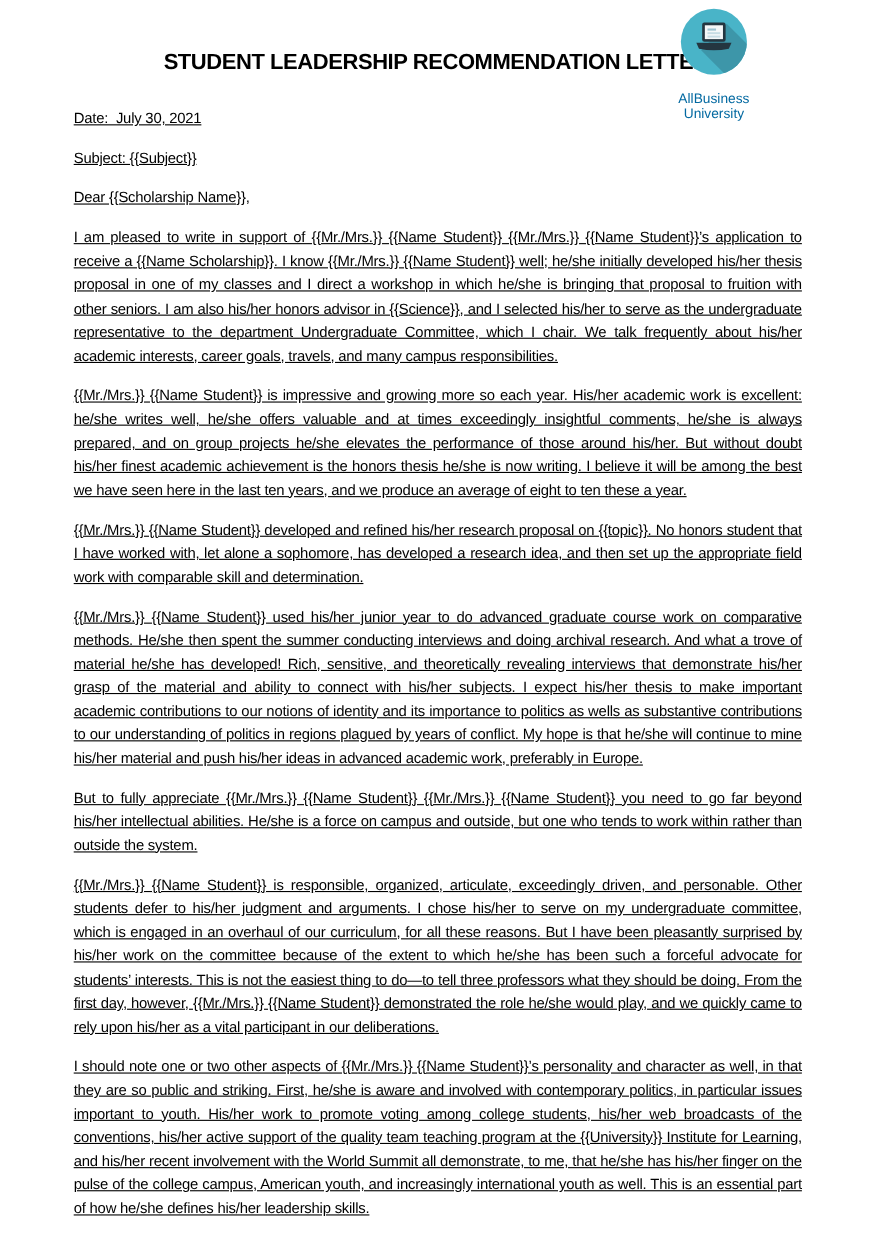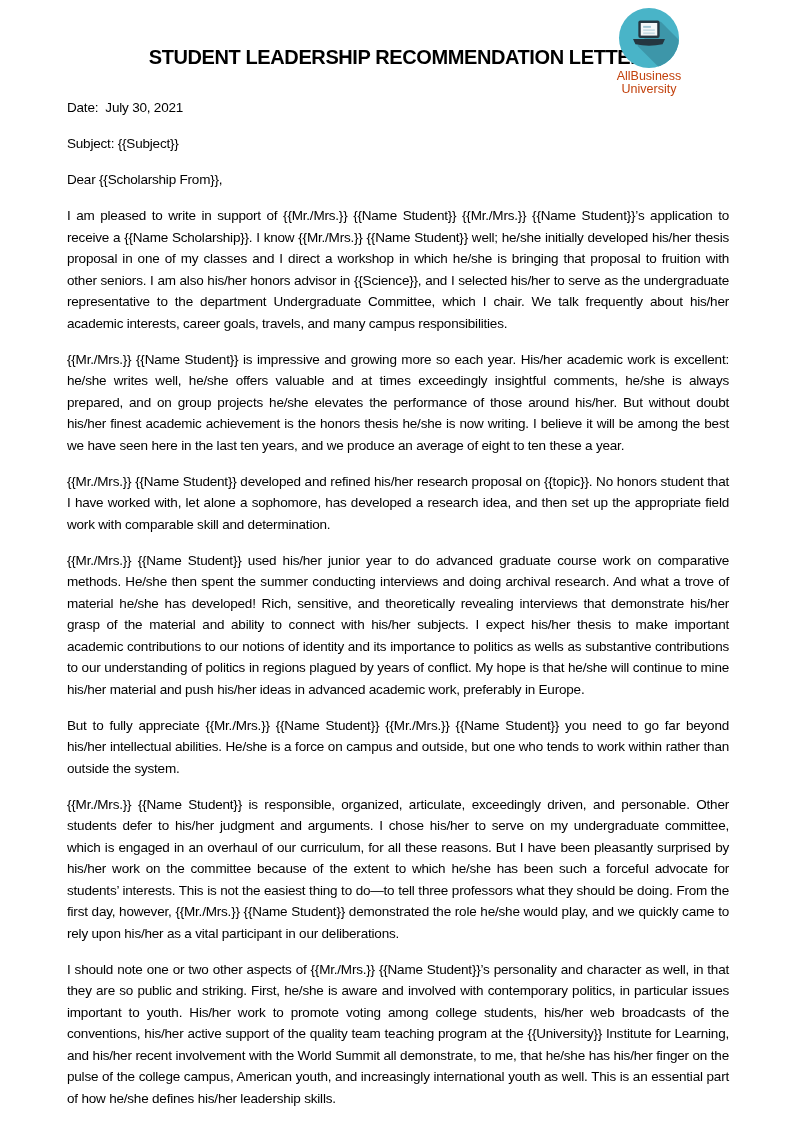--- a/index.html
+++ b/index.html
@@ -25,33 +25,33 @@
   }
   .brand-logo {
     position: absolute;
     top: 7px;
     right: 106px;
     width: 76px;
     text-align: center;
   }
   .brand-logo svg { display: block; margin: 0 auto; }
   .brand-name {
-    margin-top: 1px;
+    margin-top: 15px;
     font-size: 12.5px;
     line-height: 13px;
-    color: #c2410c;
+    color: #0369a1;
   }
   .letter-body {
     margin: 0 64px 0 67px;
     font-size: 13.5px;
     letter-spacing: -0.2px;
     line-height: 21.5px;
     text-align: justify;
   }
-  .letter-body p { margin: 0 0 14.5px 0; }
+  .letter-body p { margin: 0 0 14.5px 0; text-decoration: underline; }
   .meta-line { white-space: pre-wrap; text-align: left; }
 </style>
 </head>
 <body>
 
 <div class="page">
 
   <div class="letter-header">
     <h1 class="page-title">STUDENT LEADERSHIP RECOMMENDATION LETTER</h1>
 
@@ -76,21 +76,21 @@
       <div class="brand-name">
         <div>AllBusiness</div>
         <div>University</div>
       </div>
     </div>
   </div>
 
   <div class="letter-body">
     <p class="meta-line">Date:  July 30, 2021</p>
     <p class="meta-line">Subject: {{Subject}}</p>
-    <p class="meta-line">Dear {{Scholarship From}},</p>
+    <p class="meta-line">Dear {{Scholarship Name}},</p>
     <p>I am pleased to write in support of {{Mr./Mrs.}} {{Name Student}} {{Mr./Mrs.}} {{Name Student}}’s application to receive a {{Name Scholarship}}. I know {{Mr./Mrs.}} {{Name Student}} well; he/she initially developed his/her thesis proposal in one of my classes and I direct a workshop in which he/she is bringing that proposal to fruition with other seniors. I am also his/her honors advisor in {{Science}}, and I selected his/her to serve as the undergraduate representative to the department Undergraduate Committee, which I chair. We talk frequently about his/her academic interests, career goals, travels, and many campus responsibilities.</p>
     <p>{{Mr./Mrs.}} {{Name Student}} is impressive and growing more so each year. His/her academic work is excellent: he/she writes well, he/she offers valuable and at times exceedingly insightful comments, he/she is always prepared, and on group projects he/she elevates the performance of those around his/her. But without doubt his/her finest academic achievement is the honors thesis he/she is now writing. I believe it will be among the best we have seen here in the last ten years, and we produce an average of eight to ten these a year.</p>
     <p>{{Mr./Mrs.}} {{Name Student}} developed and refined his/her research proposal on {{topic}}. No honors student that I have worked with, let alone a sophomore, has developed a research idea, and then set up the appropriate field work with comparable skill and determination.</p>
     <p>{{Mr./Mrs.}} {{Name Student}} used his/her junior year to do advanced graduate course work on comparative methods. He/she then spent the summer conducting interviews and doing archival research. And what a trove of material he/she has developed! Rich, sensitive, and theoretically revealing interviews that demonstrate his/her grasp of the material and ability to connect with his/her subjects. I expect his/her thesis to make important academic contributions to our notions of identity and its importance to politics as wells as substantive contributions to our understanding of politics in regions plagued by years of conflict. My hope is that he/she will continue to mine his/her material and push his/her ideas in advanced academic work, preferably in Europe.</p>
     <p>But to fully appreciate {{Mr./Mrs.}} {{Name Student}} {{Mr./Mrs.}} {{Name Student}} you need to go far beyond his/her intellectual abilities. He/she is a force on campus and outside, but one who tends to work within rather than outside the system.</p>
     <p>{{Mr./Mrs.}} {{Name Student}} is responsible, organized, articulate, exceedingly driven, and personable. Other students defer to his/her judgment and arguments. I chose his/her to serve on my undergraduate committee, which is engaged in an overhaul of our curriculum, for all these reasons. But I have been pleasantly surprised by his/her work on the committee because of the extent to which he/she has been such a forceful advocate for students’ interests. This is not the easiest thing to do—to tell three professors what they should be doing. From the first day, however, {{Mr./Mrs.}} {{Name Student}} demonstrated the role he/she would play, and we quickly came to rely upon his/her as a vital participant in our deliberations.</p>
     <p>I should note one or two other aspects of {{Mr./Mrs.}} {{Name Student}}’s personality and character as well, in that they are so public and striking. First, he/she is aware and involved with contemporary politics, in particular issues important to youth. His/her work to promote voting among college students, his/her web broadcasts of the conventions, his/her active support of the quality team teaching program at the {{University}} Institute for Learning, and his/her recent involvement with the World Summit all demonstrate, to me, that he/she has his/her finger on the pulse of the college campus, American youth, and increasingly international youth as well. This is an essential part of how he/she defines his/her leadership skills.</p>
 
   </div>
 

